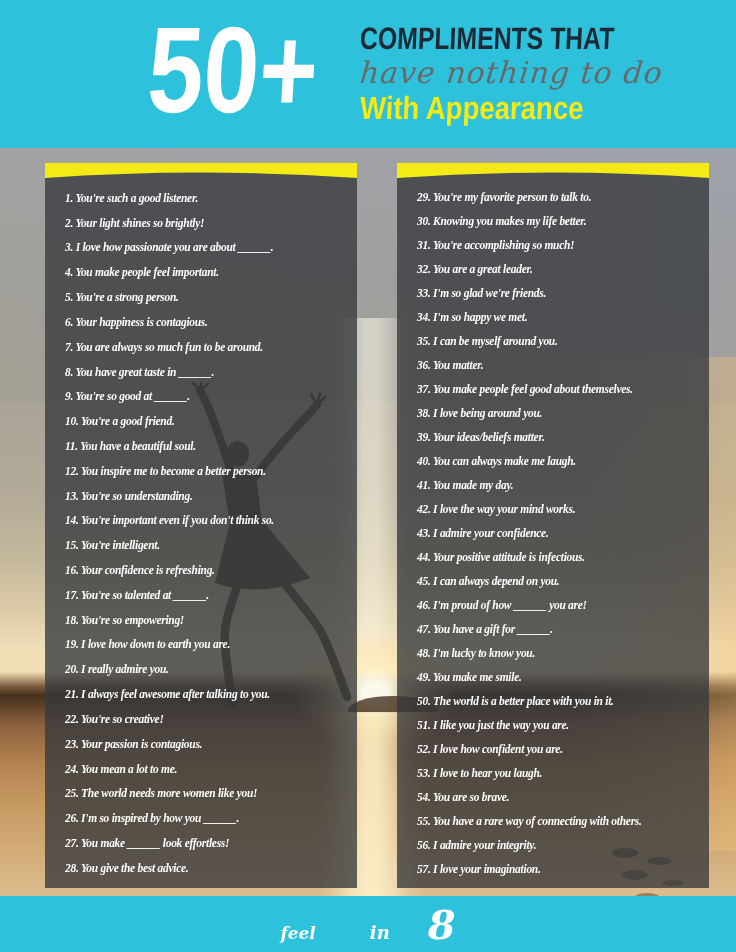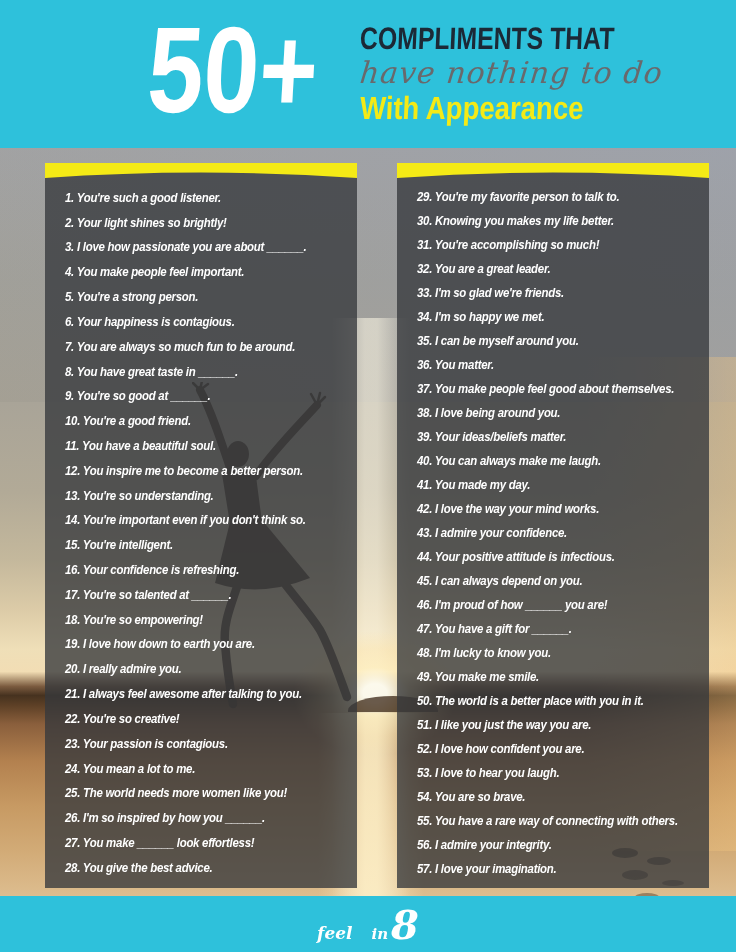--- a/index.html
+++ b/index.html
@@ -54,33 +54,33 @@
     color:var(--yellow,#f2e81c);font-weight:700;font-size:32px;line-height:34px;
     transform:scaleX(.86) skewX(-3deg);transform-origin:0 50%;white-space:nowrap;
   }
   
   .panel{position:absolute;top:163px;width:312px;height:725px;background:var(--panel_overlay,rgba(54,57,60,.78));}
   .panel-left{left:45px;}
   .panel-right{left:397px;}
   .banner{display:block;width:312px;height:15px;}
   .panel-body{
     height:706px;margin-top:0;padding:2px 6px 2px 20px;
-    display:flex;flex-direction:column;justify-content:space-evenly;
+    display:flex;flex-direction:column;justify-content:space-evenly;font-family:Liberation Serif, serif;
   }
   .item{
     color:var(--item_text,#fff);font-weight:700;font-style:italic;font-size:13px;line-height:14px;
     letter-spacing:-.3px;white-space:nowrap;transform:scaleX(.88);transform-origin:0 50%;
   }
   
   .footer{position:absolute;left:0;top:896px;width:736px;height:56px;background:var(--cyan,#2ec1db);
     display:flex;align-items:center;justify-content:center;}
-  .logo{display:flex;align-items:baseline;color:#fff;font-family:"DejaVu Serif",serif;font-style:italic;}
+  .logo{display:flex;align-items:baseline;color:#fff;font-family:"DejaVu Serif",serif;font-style:italic;gap:35px;}
   .lg-feel{font-size:17px;font-weight:700;margin-right:3px;}
   .lg-great{font-size:37px;font-weight:700;letter-spacing:-1px;}
-  .lg-in{font-size:15px;font-weight:700;margin:0 3px 0 16px;}
+  .lg-in{font-size:18px;font-weight:700;margin:0 3px 0 16px;}
   .lg-8{font-size:40px;font-weight:700;}
 </style>
 </head>
 <body>
 
 <div class="poster">
 
   <div class="photo">
     <div class="sky-tint"></div>
     <div class="right-glow"></div>

